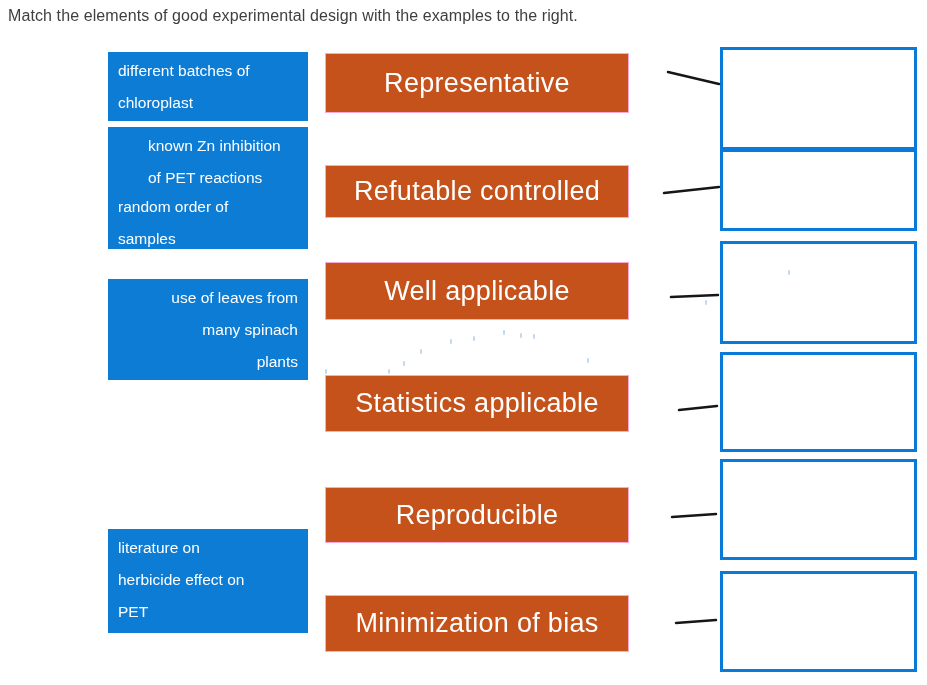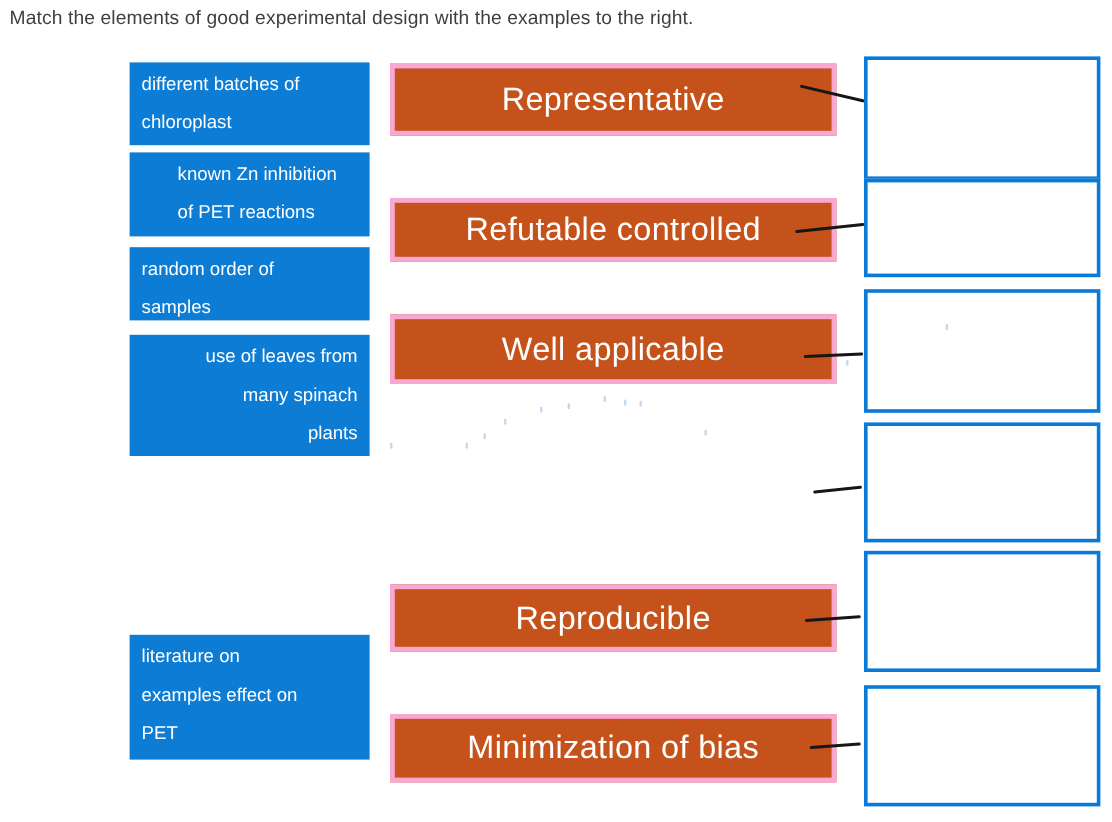--- a/index.html
+++ b/index.html
@@ -28,23 +28,23 @@
     font-size: 15.5px;
     line-height: 32px;
     padding: 3px 10px;
     box-sizing: border-box;
     white-space: pre-line;
     overflow: hidden;
   }
   .element {
     position: absolute;
     left: 325px;
-    width: 372px;
+    width: 304px;
     background: #c5521b;
-    border: 4px solid #f9a8d4;
+    border: 1px solid #f9a8d4;
     color: #ffffff;
     font-size: 27px;
     letter-spacing: 0.3px;
     display: flex;
     align-items: center;
     justify-content: center;
     box-sizing: border-box;
     overflow: hidden;
   }
   .slot {
@@ -73,32 +73,33 @@
 <body>
 
 <div class="stage">
 
   <div class="title">Match the elements of good experimental design with the examples to the right.</div>
 
   <div class="example" style="top:52px;  height:69px;">different batches of
 chloroplast</div>
   <div class="example" style="top:127px; height:70px;padding-left:40px;">known Zn inhibition
 of PET reactions</div>
-  <div class="example" style="top:206px; height:61px;">random order of
+  <div class="example" style="top:188px; height:61px;">random order of
 samples</div>
   <div class="example" style="top:279px; height:101px;text-align:right;">use of leaves from
 many spinach
 plants</div>
   <div class="example" style="top:529px; height:104px;">literature on
-examples effect on
+herbicide effect on
 PET</div>
 
   <div class="element" style="top:53px;  height:60px;">Representative</div>
   <div class="element" style="top:165px; height:53px;">Refutable controlled</div>
   <div class="element" style="top:262px; height:58px;">Well applicable</div>
+  <div class="element" style="top:375px; height:57px;">Statistics applicable</div>
   <div class="element" style="top:487px; height:56px;">Reproducible</div>
   <div class="element" style="top:595px; height:57px;text-align:center;">Minimization of bias</div>
 
   <div class="slot" style="top:47px;  height:103px;"></div>
   <div class="slot" style="top:149px; height:82px;"></div>
   <div class="slot" style="top:241px; height:103px;"></div>
   <div class="slot" style="top:352px; height:100px;"></div>
   <div class="slot" style="top:459px; height:101px;"></div>
   <div class="slot" style="top:571px; height:101px;"></div>
 

